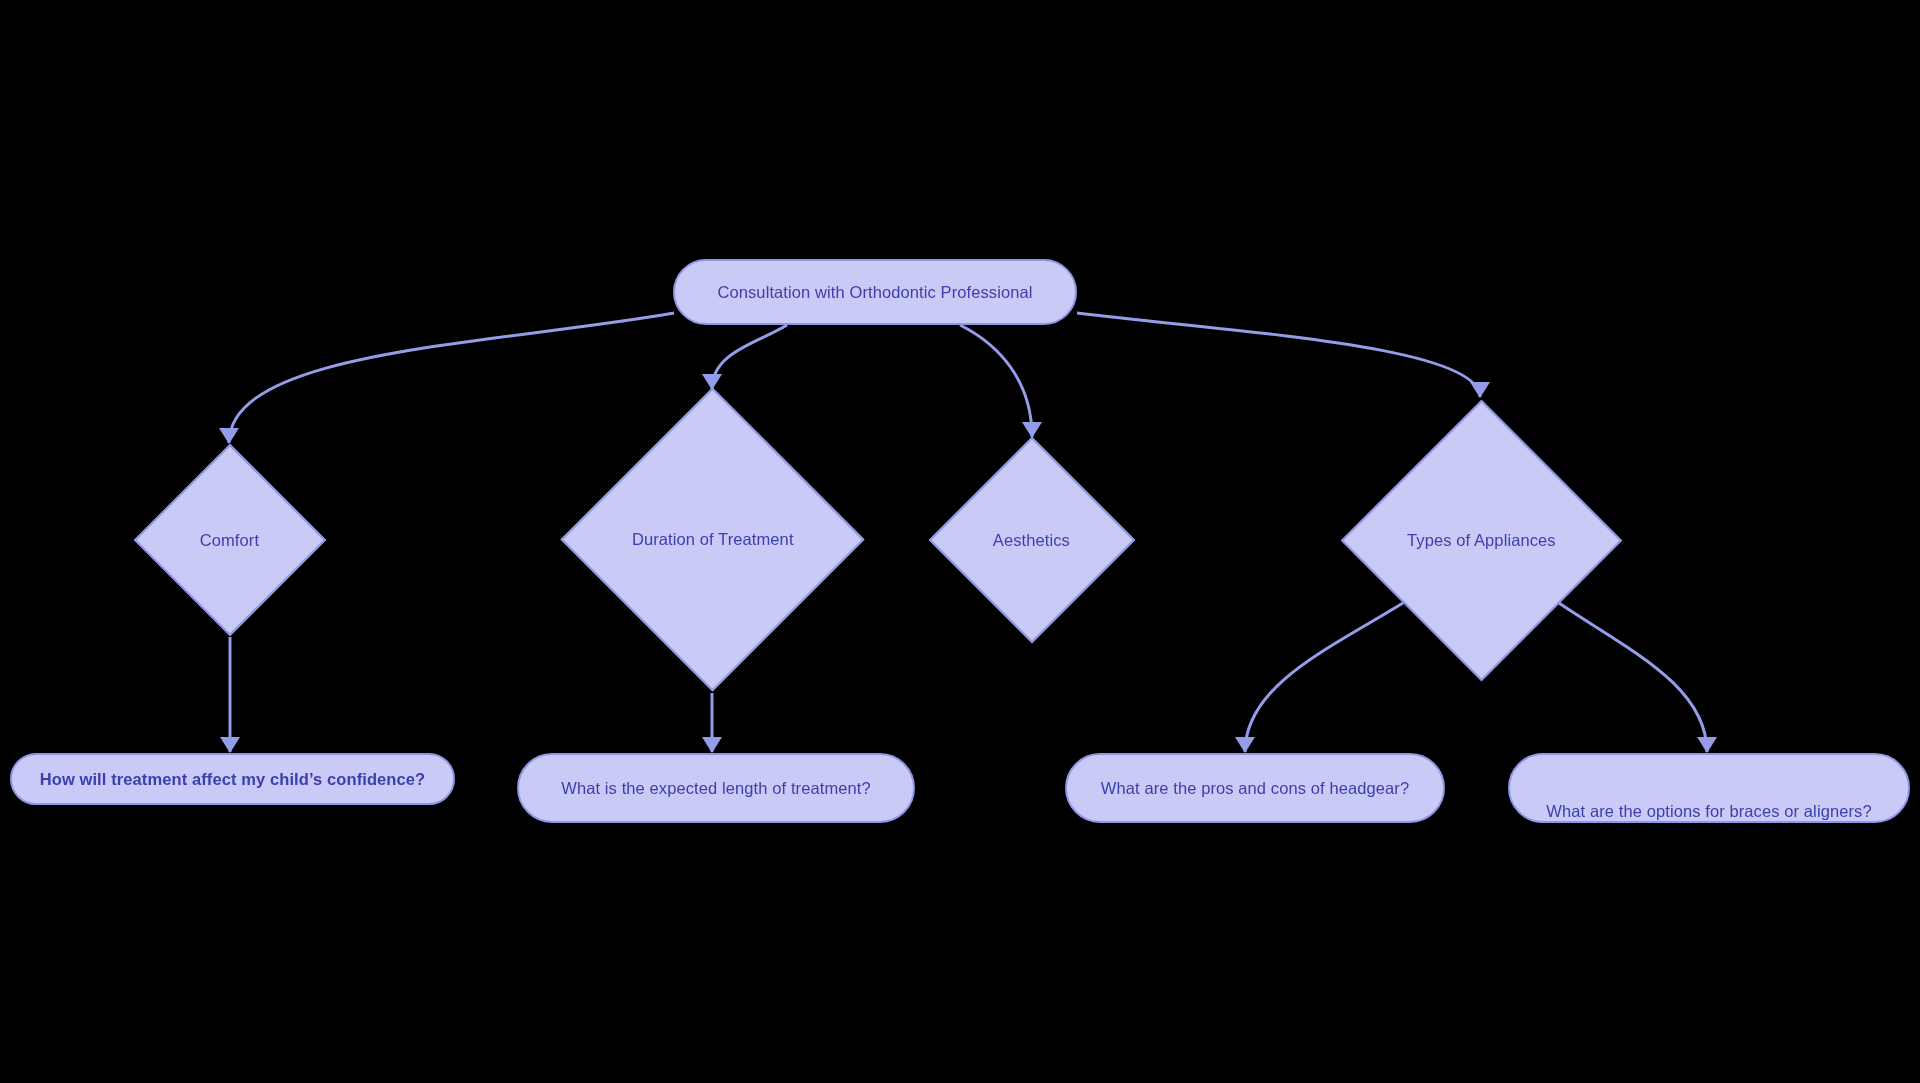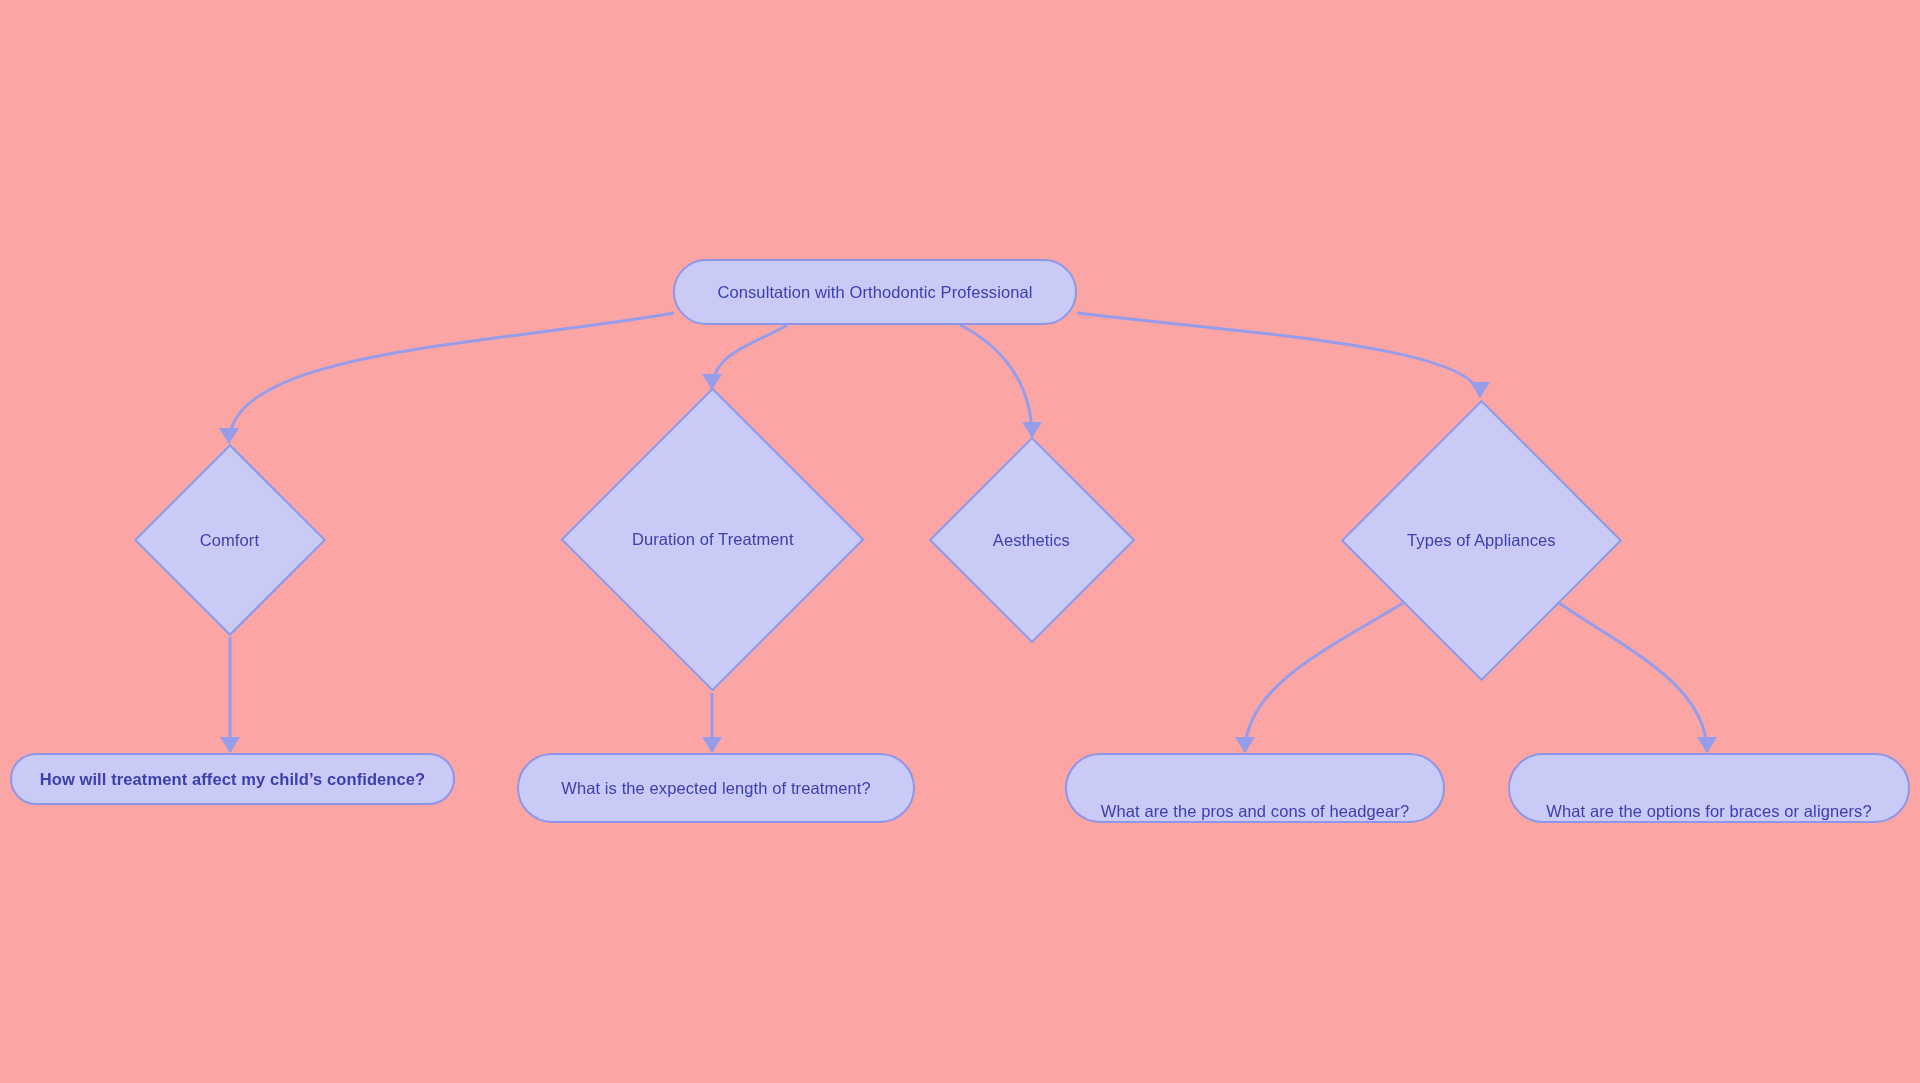--- a/index.html
+++ b/index.html
@@ -4,21 +4,21 @@
 <style>
   html, body {
     margin: 0;
     padding: 0;
     background: #ffffff;
   }
   #canvas {
     position: relative;
     width: 1920px;
     height: 1083px;
-    background: #fca5a5;
+    background: #000000;
     overflow: hidden;
     font-family: "Liberation Sans", sans-serif;
   }
   svg.edges {
     position: absolute;
     left: 0;
     top: 0;
     width: 1920px;
     height: 1083px;
   }
@@ -48,21 +48,21 @@
   .diamond .label { transform: rotate(-45deg); }
 
   
   #n-root       { left: 673px;  top: 259px; width: 404px; height: 66px; }
   #n-comfort    { left: 162px;  top: 472px; width: 136px; height: 136px; }
   #n-duration   { left: 605px;  top: 432px; width: 215px; height: 215px; }
   #n-aesthetics { left: 959px;  top: 467px; width: 146px; height: 146px; }
   #n-types      { left: 1382px; top: 441px; width: 199px; height: 199px; }
   #n-q1         { left: 10px;   top: 753px; width: 445px; height: 52px; font-weight: bold; }
   #n-q2         { left: 517px;  top: 753px; width: 398px; height: 70px; justify-content: center; }
-  #n-q3         { left: 1065px; top: 753px; width: 380px; height: 70px; align-items: flex-end; }
+  #n-q3         { left: 1065px; top: 753px; width: 380px; height: 70px; }
   #n-q4         { left: 1508px; top: 753px; width: 402px; height: 70px; align-items: flex-end; }
 </style>
 </head>
 <body>
 
 <div id="canvas">
 
   <svg class="edges" viewBox="0 0 1920 1083">
     <defs>
       <marker id="arrowhead" markerUnits="userSpaceOnUse" markerWidth="22" markerHeight="22" refX="15" refY="10" orient="auto">

